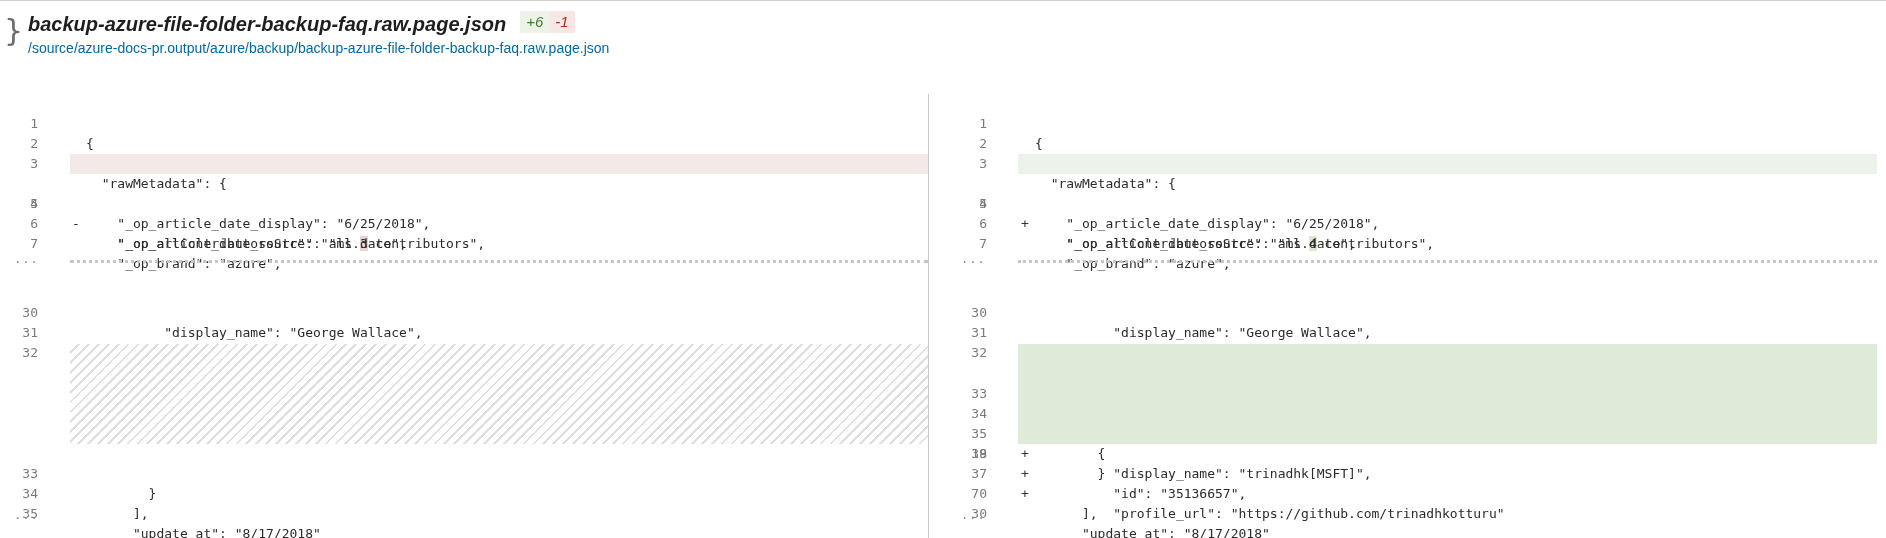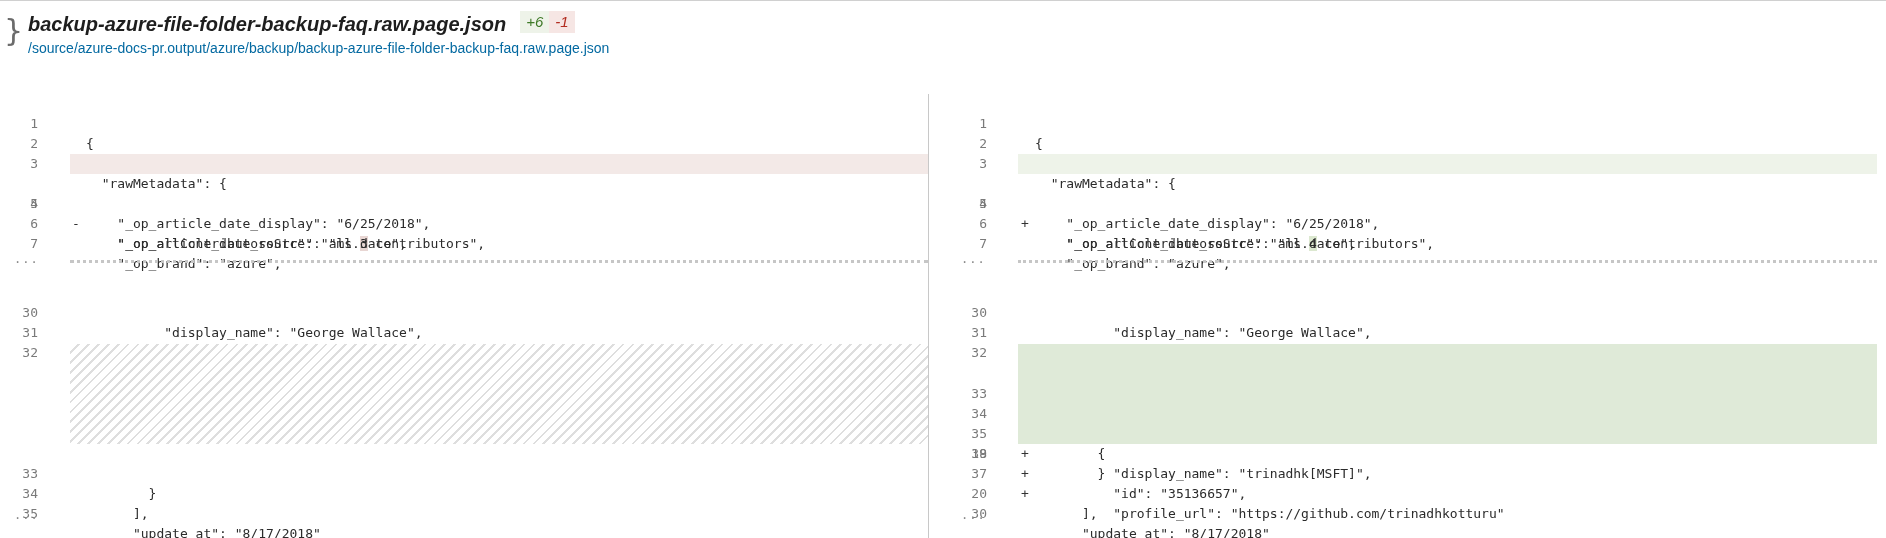--- a/index.html
+++ b/index.html
@@ -206,21 +206,21 @@
     <span class="band add"></span>
     <span class="ln">37</span>
     <span class="marker">+</span>
     <span class="code">          "profile_url": "https://github.com/trinadhkotturu"</span>
   </div>
   <div class="row" style="top:330px">
     <span class="ln">38</span>
     <span class="code">        }</span>
   </div>
   <div class="row" style="top:370px">
-    <span class="ln">20</span>
+    <span class="ln">70</span>
     <span class="code">      ],</span>
   </div>
   <div class="row" style="top:390px">
     <span class="ln">30</span>
     <span class="code">      "update_at": "8/17/2018"</span>
   </div>
   <div class="sep" style="top:413px">
     <span class="dots">...</span>
   </div>
 </div>

